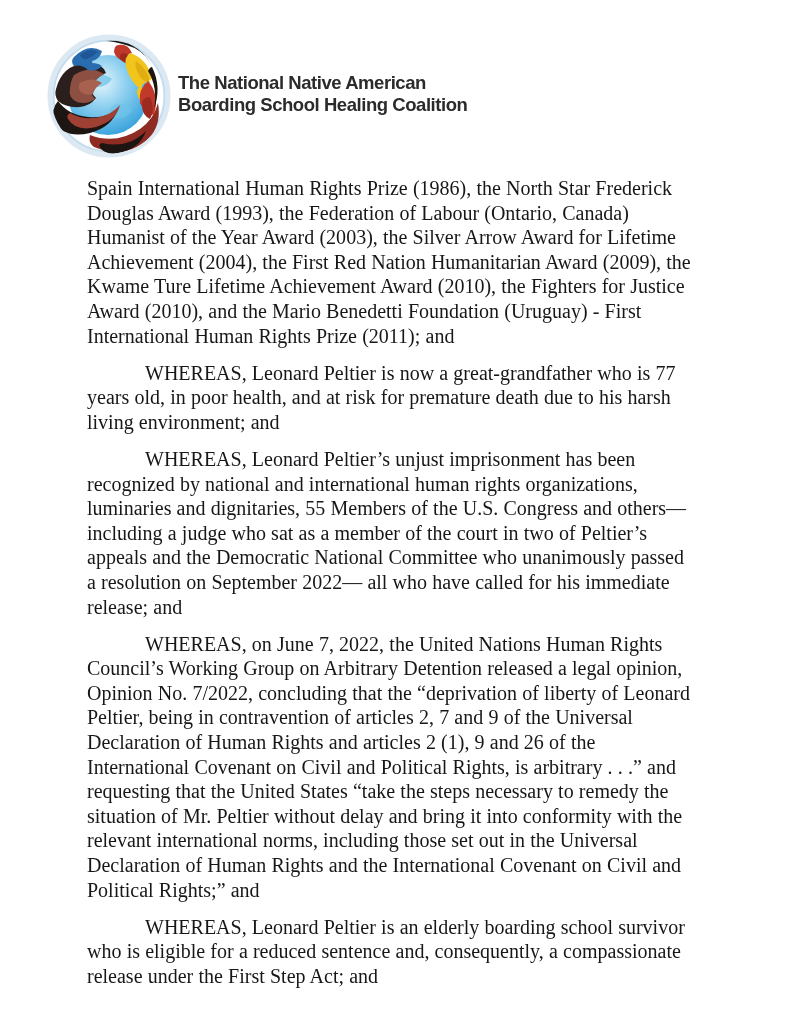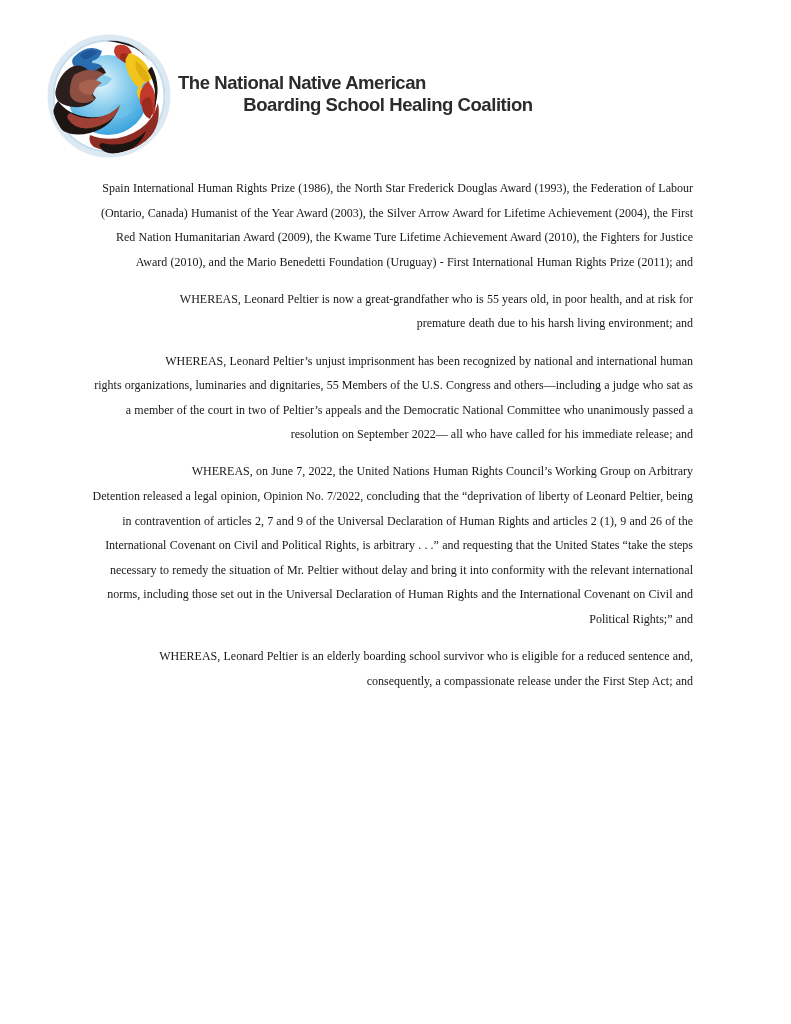--- a/index.html
+++ b/index.html
@@ -53,35 +53,35 @@
     left: 178px;
     top: 72px;
     width: 420px;
     font-family: "Liberation Sans", "DejaVu Sans", sans-serif;
     font-weight: bold;
     font-size: 18.5px;
     line-height: 22px;
     letter-spacing: -0.45px;
     color: #2b2b2b;
   }
-  .org-title .line2 { display: block; text-align: center; }
+  .org-title .line2 { display: block; }
 
   
   .body-text {
     position: absolute;
     left: 87px;
     top: 176px;
     width: 606px;
   }
 
   .para {
-    font-size: 12px;
+    font-size: 20px;
     line-height: 24.6px;
     color: #17171a;
-    text-align: right;
+    text-align: left;
     margin: 0 0 12.5px 0;
     word-spacing: 0.2px;
   }
   .para.indent { text-indent: 58px; }
 
   
   .footer {
     position: absolute;
     left: 0;
     top: 958px;
@@ -159,21 +159,21 @@
     </div>
 
     <div class="org-title">
       <span>The National Native American</span>
       <span class="line2">Boarding School Healing Coalition</span>
     </div>
   </div>
 
   <div class="body-text">
     <p class="para">Spain International Human Rights Prize (1986), the North Star Frederick Douglas Award (1993), the Federation of Labour (Ontario, Canada) Humanist of the Year Award (2003), the Silver Arrow Award for Lifetime Achievement (2004), the First Red Nation Humanitarian Award (2009), the Kwame Ture Lifetime Achievement Award (2010), the Fighters for Justice Award (2010), and the Mario Benedetti Foundation (Uruguay) - First International Human Rights Prize (2011); and</p>
-    <p class="para indent">WHEREAS, Leonard Peltier is now a great-grandfather who is 55 years old, in poor health, and at risk for premature death due to his harsh living environment; and</p>
+    <p class="para indent">WHEREAS, Leonard Peltier is now a great-grandfather who is 77 years old, in poor health, and at risk for premature death due to his harsh living environment; and</p>
     <p class="para indent">WHEREAS, Leonard Peltier’s unjust imprisonment has been recognized by national and international human rights organizations, luminaries and dignitaries, 55 Members of the U.S. Congress and others—including a judge who sat as a member of the court in two of Peltier’s appeals and the Democratic National Committee who unanimously passed a resolution on September 2022— all who have called for his immediate release; and</p>
     <p class="para indent">WHEREAS, on June 7, 2022, the United Nations Human Rights Council’s Working Group on Arbitrary Detention released a legal opinion, Opinion No. 7/2022, concluding that the “deprivation of liberty of Leonard Peltier, being in contravention of articles 2, 7 and 9 of the Universal Declaration of Human Rights and articles 2 (1), 9 and 26 of the International Covenant on Civil and Political Rights, is arbitrary . . .” and requesting that the United States “take the steps necessary to remedy the situation of Mr. Peltier without delay and bring it into conformity with the relevant international norms, including those set out in the Universal Declaration of Human Rights and the International Covenant on Civil and Political Rights;” and</p>
     <p class="para indent">WHEREAS, Leonard Peltier is an elderly boarding school survivor who is eligible for a reduced sentence and, consequently, a compassionate release under the First Step Act; and</p>
 
   </div>
 
 
 </div>
 
 </body></html>

